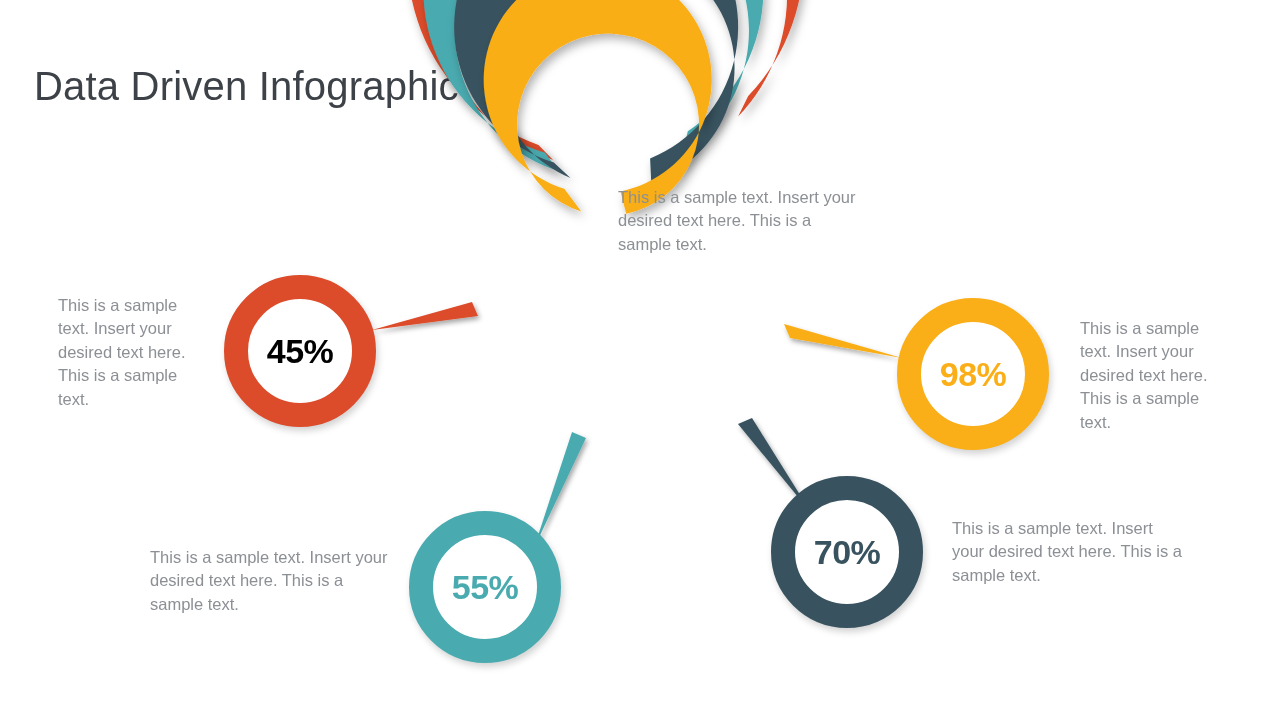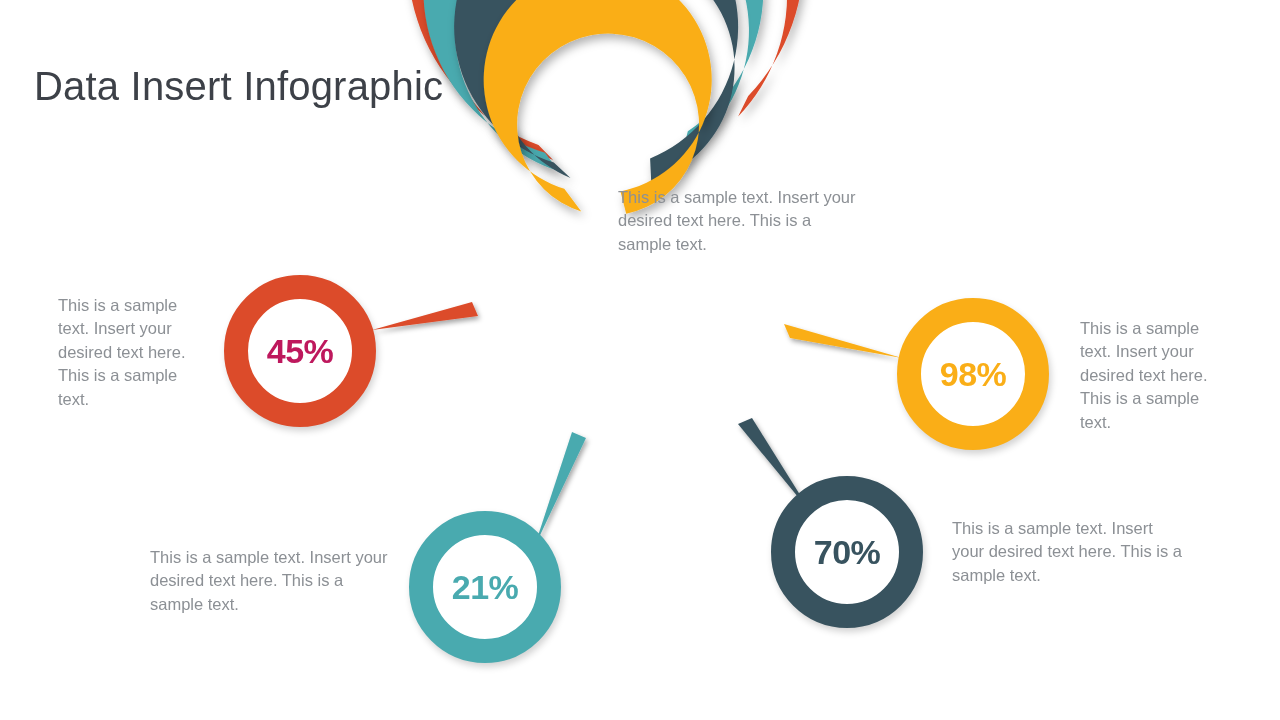--- a/index.html
+++ b/index.html
@@ -82,21 +82,21 @@
     font-weight: bold;
     letter-spacing: -0.5px;
     line-height: 1;
   }
 
   #circle-45 {
     left: 224px; top: 275px;
     width: 152px; height: 152px;
     border: 24px solid #DC4B2A;
   }
-  #circle-45 .pct-label { color: #be185d; }
+  #circle-45 .pct-label { color: #000000; }
 
   #circle-60 {
     left: 897px; top: 298px;
     width: 152px; height: 152px;
     border: 24px solid #FAAE17;
   }
   #circle-60 .pct-label { color: #FAAE17; }
 
   #circle-55 {
     left: 409px; top: 511px;
@@ -122,21 +122,21 @@
   #caption-45 { left: 58px;   top: 294px;  width: 152px; }
   #caption-60 { left: 1080px; top: 317px;  width: 152px; }
   #caption-55 { left: 150px;  top: 546px;  width: 240px; }
   #caption-70 { left: 952px;  top: 517px;  width: 232px; }
 </style>
 </head>
 <body>
 
 <div id="slide">
 
-  <div id="page-title">Data Insert Infographic</div>
+  <div id="page-title">Data Driven Infographic</div>
 
   <svg id="arc-graphic" viewBox="0 0 1280 720" xmlns="http://www.w3.org/2000/svg">
     <defs>
       <filter id="softShadow" x="-30%" y="-30%" width="170%" height="170%">
         <feDropShadow dx="3" dy="5" stdDeviation="5" flood-color="#000000" flood-opacity="0.30"></feDropShadow>
       </filter>
       <filter id="lineShadow" x="-60%" y="-60%" width="220%" height="220%">
         <feDropShadow dx="2" dy="3" stdDeviation="2.5" flood-color="#000000" flood-opacity="0.35"></feDropShadow>
       </filter>
     </defs>
@@ -188,21 +188,21 @@
     <span class="pct-label">45%</span>
   </div>
   <div id="caption-45" class="caption">This is a sample text. Insert your desired text here. This is a sample text.</div>
 
   <div id="circle-60" class="pct-circle">
     <span class="pct-label">98%</span>
   </div>
   <div id="caption-60" class="caption">This is a sample text. Insert your desired text here. This is a sample text.</div>
 
   <div id="circle-55" class="pct-circle">
-    <span class="pct-label">21%</span>
+    <span class="pct-label">55%</span>
   </div>
   <div id="caption-55" class="caption">This is a sample text. Insert your desired text here. This is a sample text.</div>
 
   <div id="circle-70" class="pct-circle">
     <span class="pct-label">70%</span>
   </div>
   <div id="caption-70" class="caption">This is a sample text. Insert your desired text here. This is a sample text.</div>
 
 </div>
 

